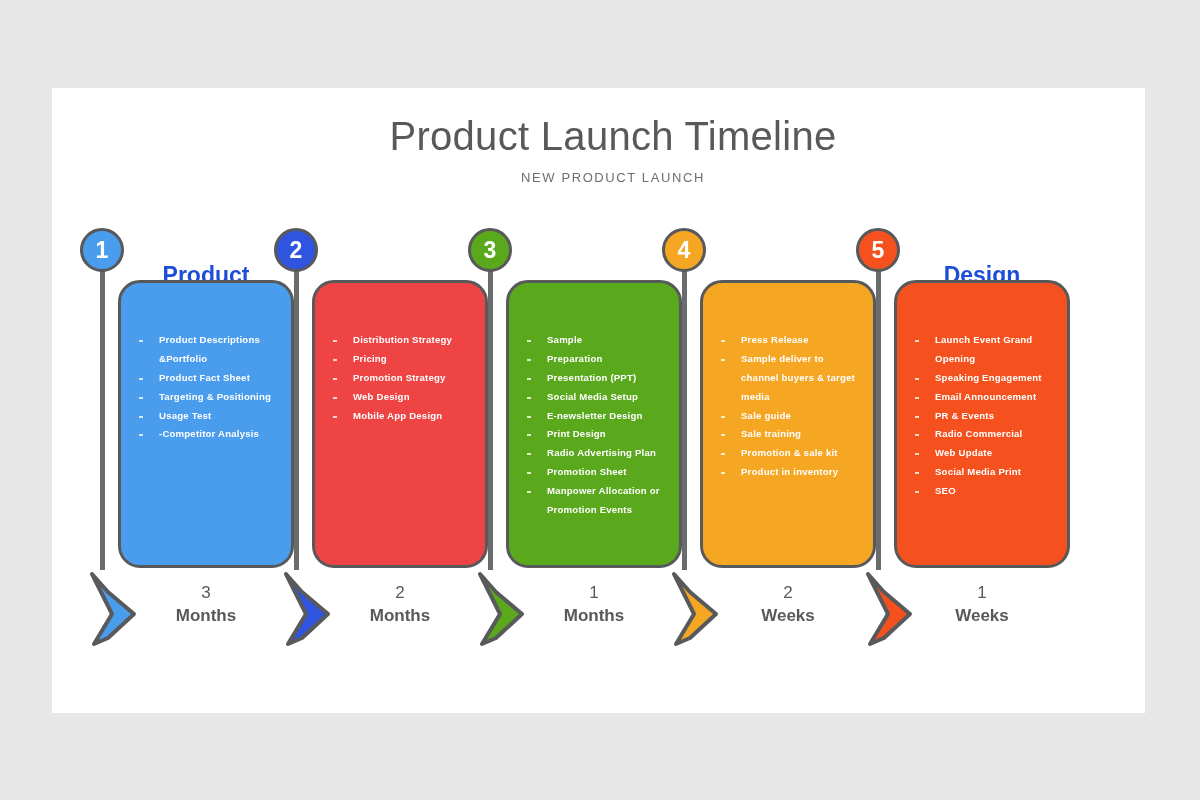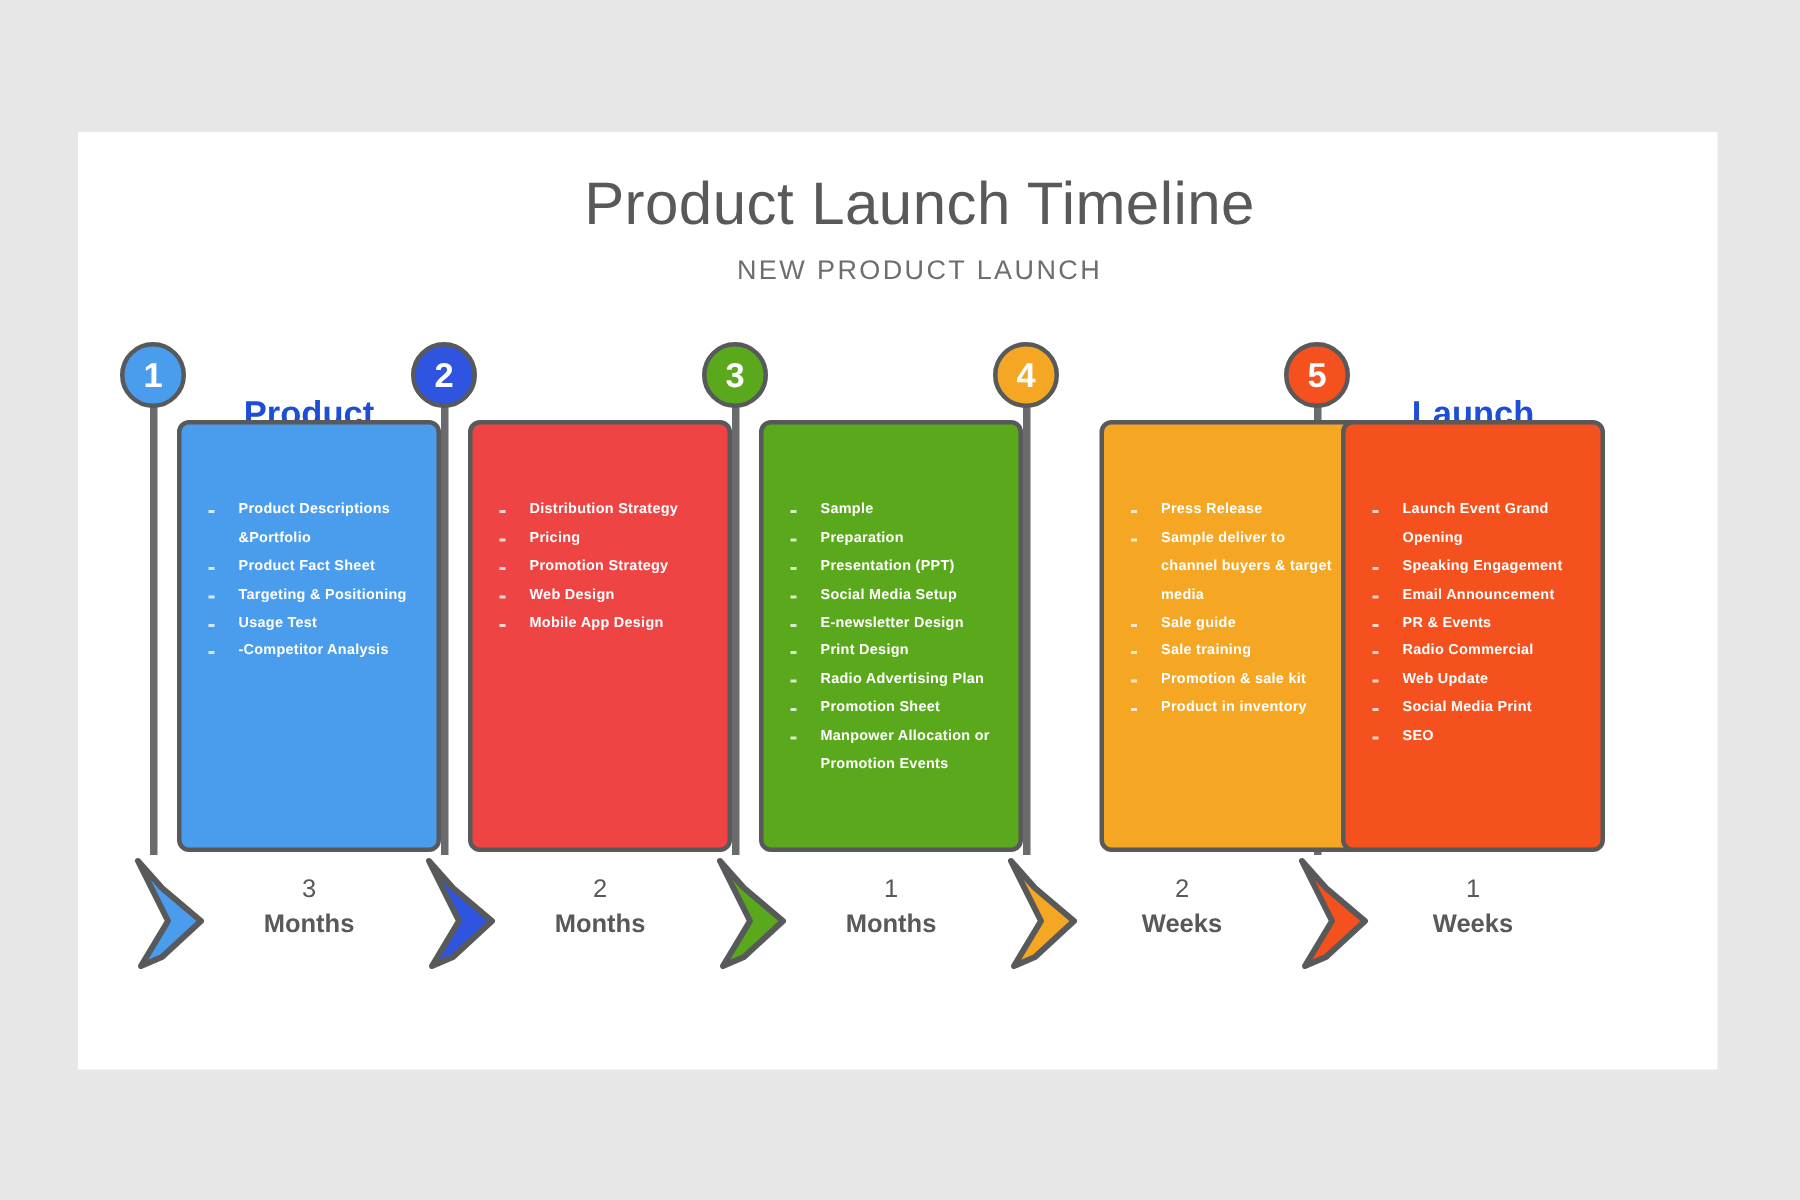--- a/index.html
+++ b/index.html
@@ -33,21 +33,21 @@
   }
   #main-title {
     font-size: 40px;
     color: #58595b;
     font-weight: 400;
     letter-spacing: 0.3px;
     line-height: 1.1;
   }
   #sub-title {
     margin-top: 12px;
-    font-size: 18px;
+    font-size: 13px;
     color: #6d6e71;
     letter-spacing: 1.6px;
     font-weight: 400;
   }
 
   
   #timeline {
     position: absolute;
     left: 0;
     top: 0;
@@ -107,21 +107,21 @@
   }
 
   
   .card {
     position: absolute;
     top: 192px;
     left: 8px;
     width: 176px;
     height: 288px;
     border: 3px solid #58595b;
-    border-radius: 8px;
+    border-radius: 22px;
     box-sizing: border-box;
     z-index: 3;
     overflow: hidden;
   }
   .card ul {
     list-style: none;
     margin: 0;
     padding: 48px 8px 0 12px;
   }
   .card li {
@@ -255,21 +255,21 @@
           </svg>
         </div>
         <div class="duration">
           <span class="num">1</span>
           <span class="unit">Months</span>
         </div>
       </div>
       <div class="column" style="left: 640px;">
         <div class="stem"></div>
         <div class="node" style="background: rgb(245, 166, 35);">4</div>
-        <div class="card" style="background: rgb(245, 166, 35); margin-left: 33px;">
+        <div class="card" style="background: rgb(245, 166, 35);">
           <ul>
             <li>Press Release</li>
             <li>Sample deliver to</li>
             <li class="cont">channel buyers &amp; target</li>
             <li class="cont">media</li>
             <li>Sale guide</li>
             <li>Sale training</li>
             <li>Promotion  &amp; sale kit</li>
             <li>Product in inventory</li>
           </ul>
@@ -279,21 +279,21 @@
             <path d="M 14 8 L 30 26 L 56 48 L 30 72 L 16 78 L 34 48 Z" fill="#f5a623" stroke="#58595b" stroke-width="4" stroke-linejoin="round" stroke-linecap="round"></path>
           </svg>
         </div>
         <div class="duration">
           <span class="num">2</span>
           <span class="unit">Weeks</span>
         </div>
       </div>
       <div class="column" style="left: 834px;">
         <div class="col-header">
-          <div>Launch</div>
+          <div>Design</div>
         </div>
         <div class="stem"></div>
         <div class="node" style="background: rgb(244, 81, 30);">5</div>
         <div class="card" style="background: rgb(244, 81, 30);">
           <ul>
             <li>Launch Event Grand</li>
             <li class="cont">Opening</li>
             <li>Speaking Engagement</li>
             <li>Email  Announcement</li>
             <li>PR &amp; Events</li>

